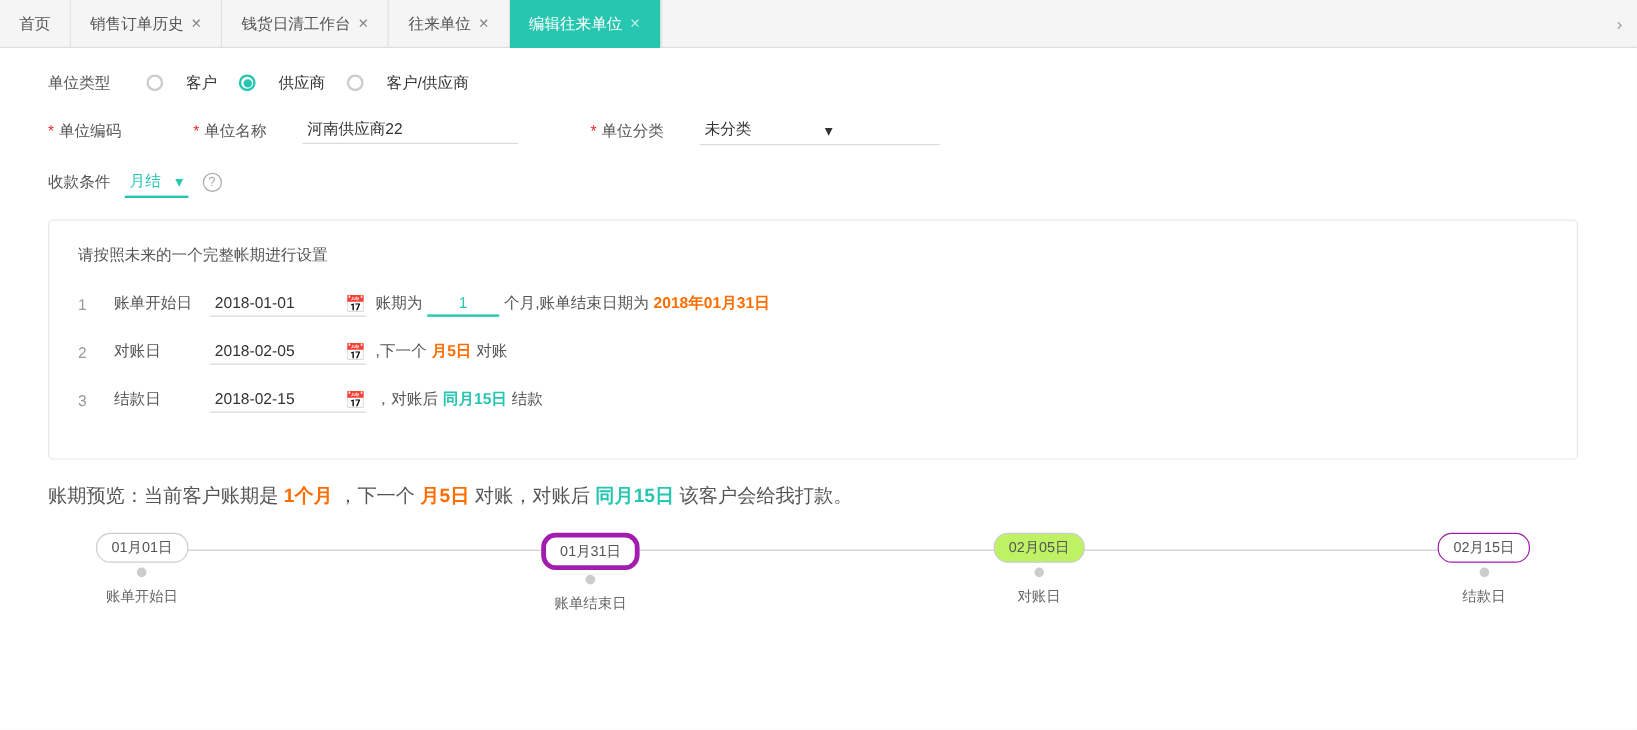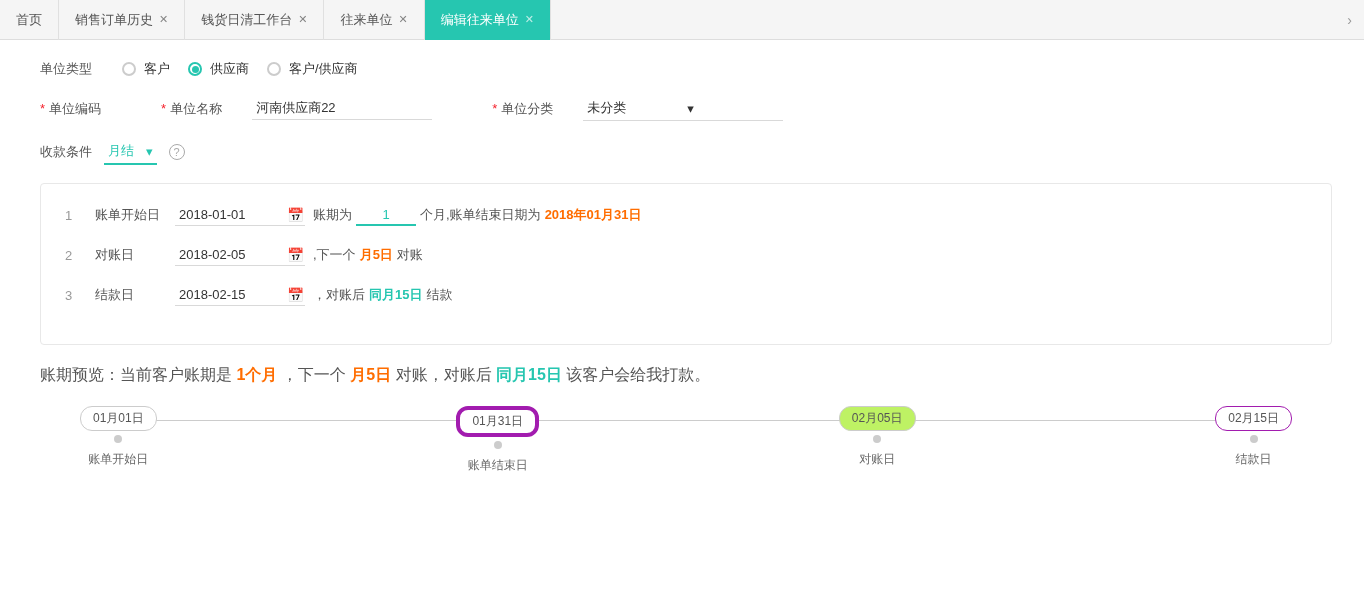--- a/index.html
+++ b/index.html
@@ -41,21 +41,21 @@
       padding: 0 12px;
       font-size: 14px;
       color: #999;
       cursor: pointer;
     }
 
     
     .page-content {
       background: #fff;
       min-height: 568px;
-      padding: 20px 32px 20px 40px;
+      padding: 20px 49px 20px 40px;
     }
 
     
     .form-row {
       display: flex;
       align-items: center;
       margin-bottom: 18px;
       gap: 30px;
     }
     .form-label {
@@ -67,21 +67,21 @@
 
     
     .radio-group {
       display: flex;
       align-items: center;
       gap: 18px;
     }
     .radio-item {
       display: flex;
       align-items: center;
-      gap: 8px;
+      gap: 19px;
       cursor: pointer;
     }
     .radio-circle {
       width: 14px;
       height: 14px;
       border-radius: 50%;
       border: 2px solid #ccc;
       display: flex;
       align-items: center;
       justify-content: center;
@@ -302,20 +302,21 @@
   <div class="payment-row">
     <span class="form-label">收款条件</span>
     <div class="payment-select">
       <span>月结</span>
       <span class="chevron-icon" style="color:#26c6b0;">▾</span>
     </div>
     <div class="help-icon">?</div>
   </div>
 
   <div class="card">
+    <div class="card-title">请按照未来的一个完整帐期进行设置</div>
 
     <div class="setting-row">
       <span class="row-num">1</span>
       <span class="row-type-label">账单开始日</span>
       <div class="date-input-wrap">
         <input type="text" value="2018-01-01" style="">
         <span class="calendar-icon">📅</span>
       </div>
       <span class="row-suffix">
         <span>账期为</span>

